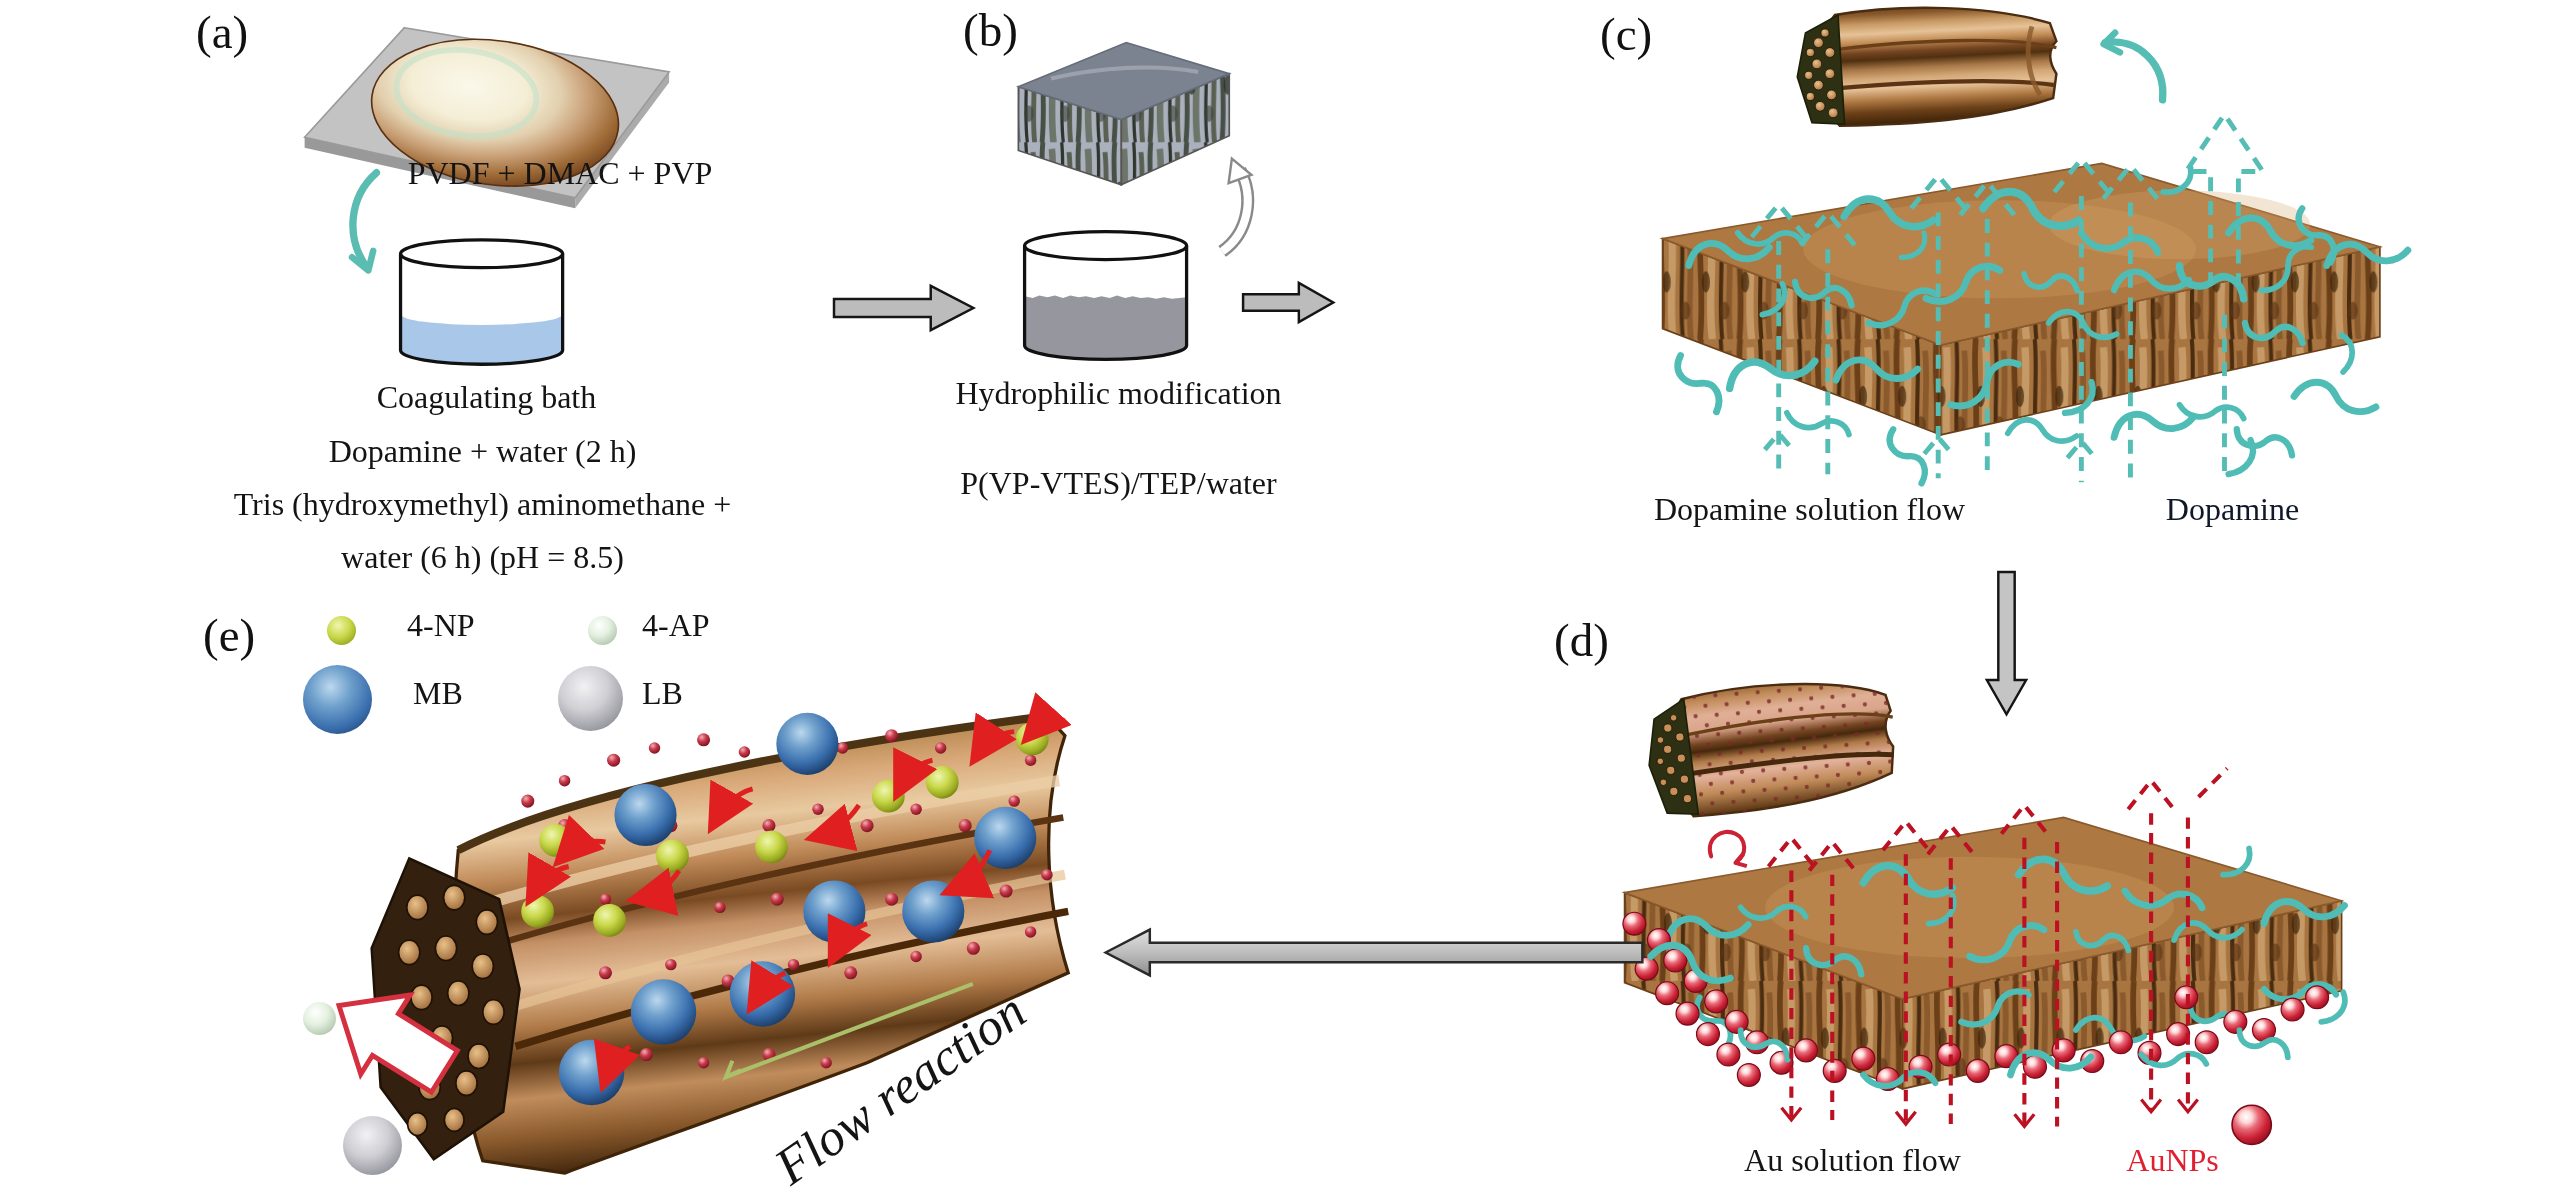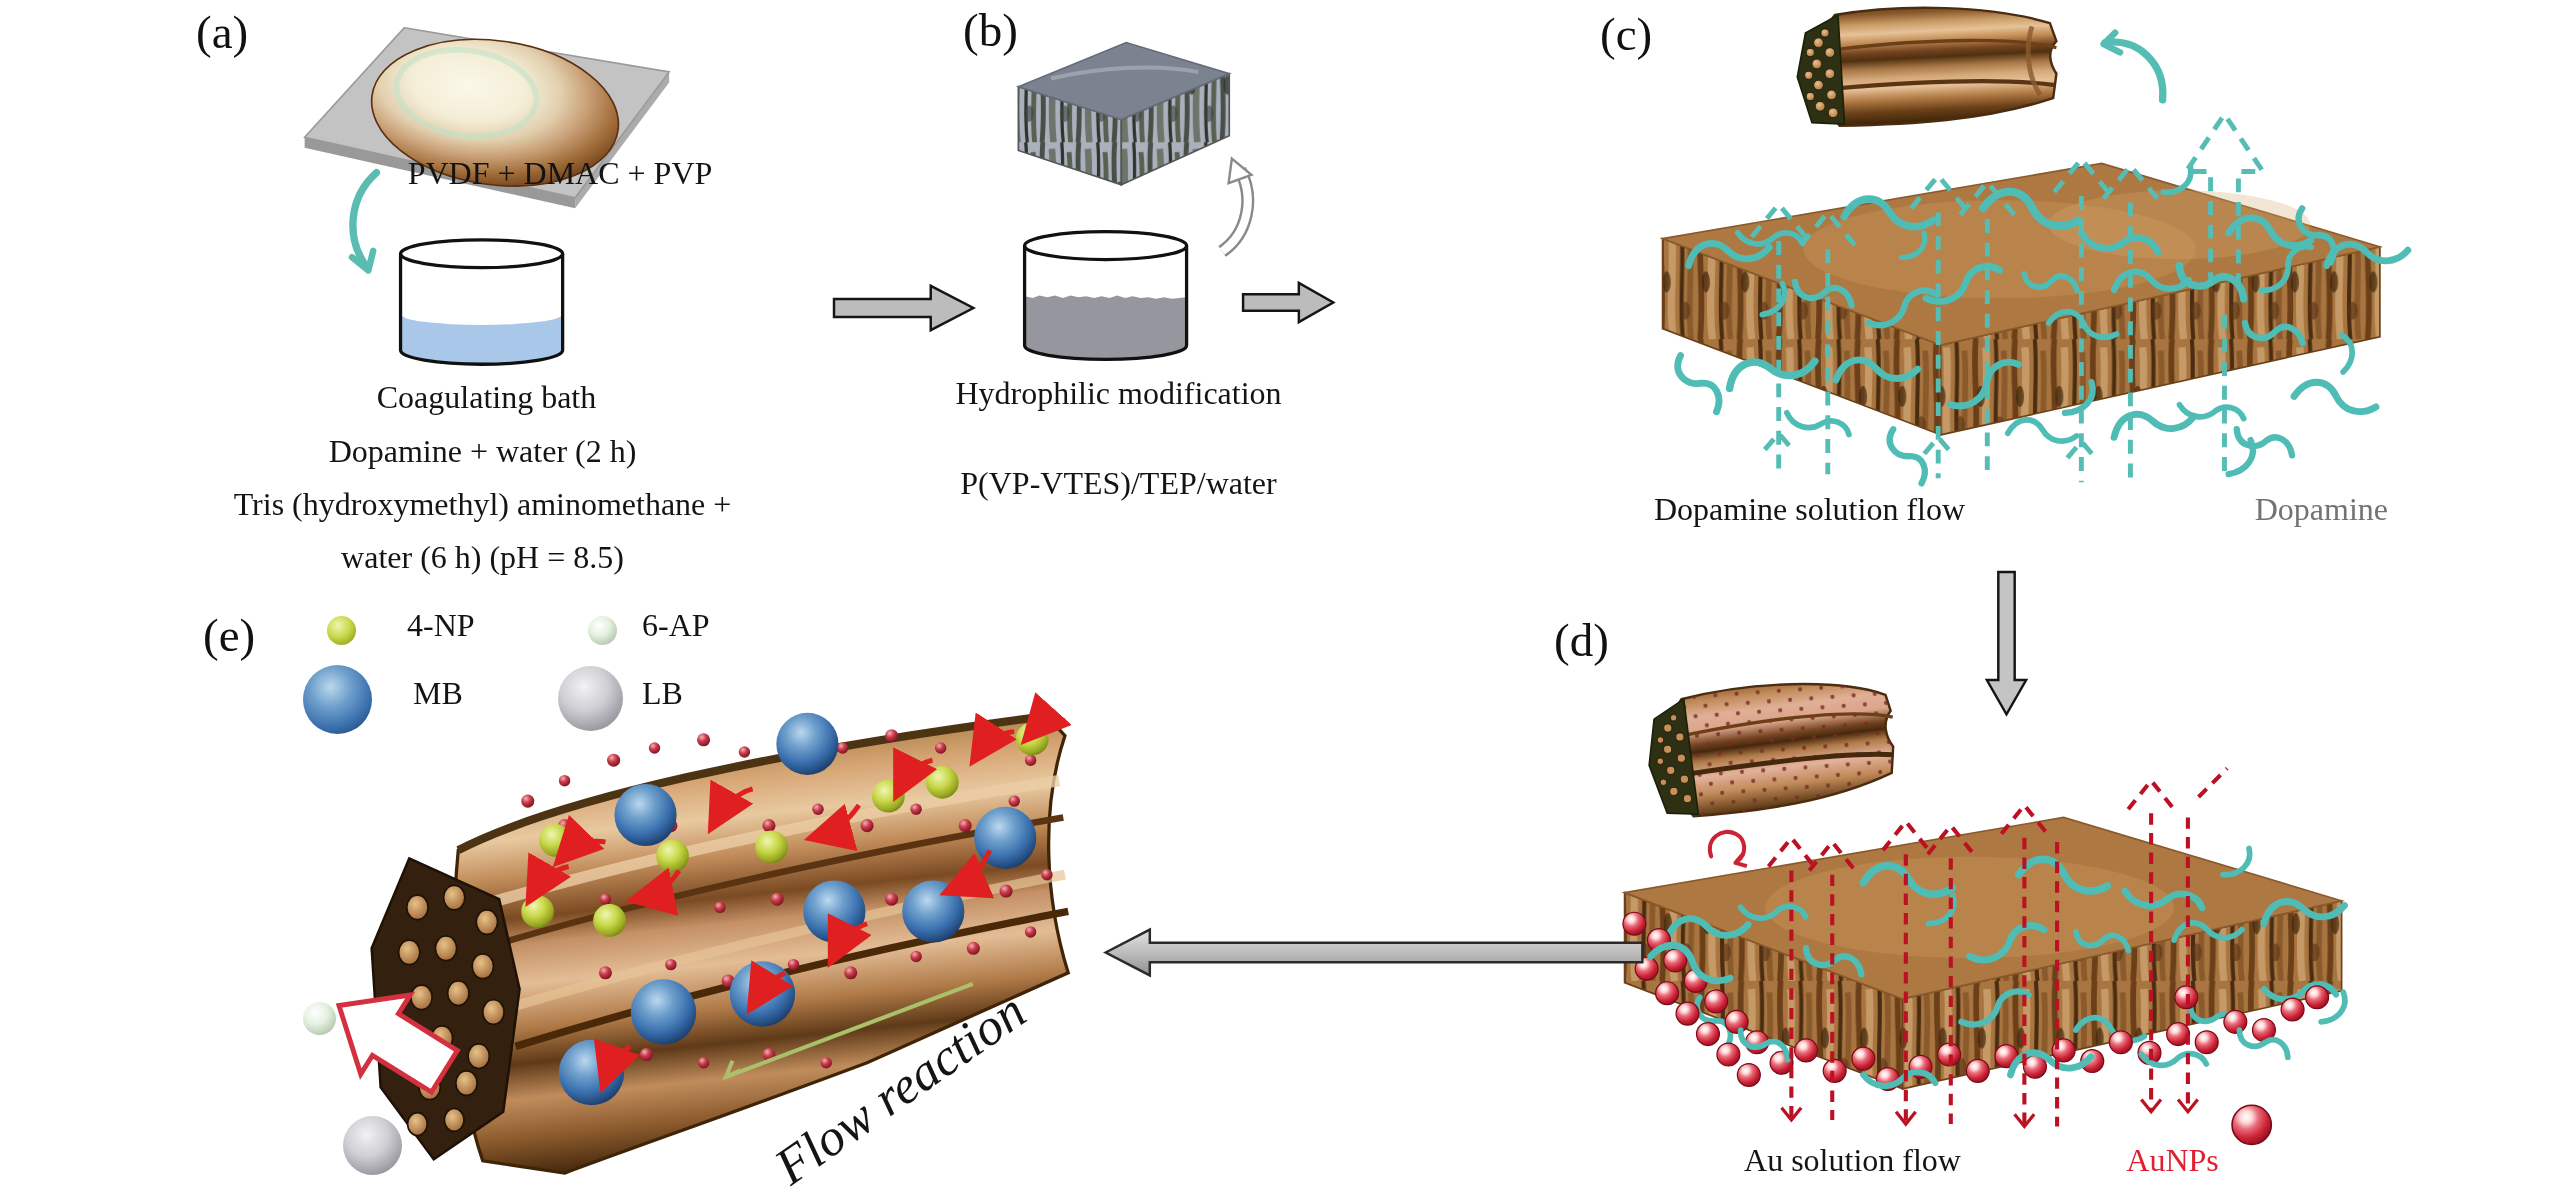--- a/index.html
+++ b/index.html
@@ -1,20 +1,20 @@
 <!DOCTYPE html>
 <html style="font-size:13px"><head>
 <meta charset="utf-8">
 <style>
   html,body{margin:0;padding:0;background:#fff;}
   .canvas{position:relative;width:2576px;height:1187px;background:#ffffff;overflow:hidden;
           font-family:"Liberation Serif","DejaVu Serif",serif;color:#1a1a1a;}
   .plabel{position:absolute;font-size:47px;color:#111;white-space:nowrap;}
   .cap{position:absolute;font-size:32px;color:#141414;text-align:center;white-space:nowrap;}
-  .cap.teal{color:#737373;text-align:right;}
+  .cap.teal{color:#0f172a;}
   .cap.red{color:#e02030;}
   svg{position:absolute;overflow:visible;}
   .sphere{position:absolute;border-radius:50%;}
 </style>
 </head>
 <body>
 
 <div class="canvas">
 
   <div class="plabel" style="left:196px;top:4.9px;">(a)</div>
@@ -413,21 +413,21 @@
       </linearGradient>
     </defs>
     <polygon points="2,31 56,3 56,19 658,19 658,43 56,43 56,59" fill="url(#gCat)" stroke="#2a2a2a" stroke-width="3"></polygon>
   </svg>
 
   <div class="plabel" style="left:203px;top:608px;">(e)</div>
 
   <div class="sphere" style="left:327px;top:616px;width:29px;height:29px;background:radial-gradient(circle at 38% 32%, #eef6b0 0%, #c9d84a 45%, #98a820 80%, #6a7a10 100%);"></div>
   <div class="cap" style="left:407px;top:607px;">4-NP</div>
   <div class="sphere" style="left:588px;top:616px;width:29px;height:29px;background:radial-gradient(circle at 38% 32%, #ffffff 0%, #e4f0e0 40%, #b8ccb4 75%, #7a8f77 100%);"></div>
-  <div class="cap" style="left:642px;top:607px;">6-AP</div>
+  <div class="cap" style="left:642px;top:607px;">4-AP</div>
   <div class="sphere" style="left:303px;top:665px;width:69px;height:69px;background:radial-gradient(circle at 40% 32%, #bcd8ee 0%, #6fa0cc 32%, #3a6fae 65%, #14335c 100%);"></div>
   <div class="cap" style="left:413px;top:675px;">MB</div>
   <div class="sphere" style="left:558px;top:666px;width:65px;height:65px;background:radial-gradient(circle at 40% 32%, #f2f2f4 0%, #cfcfd4 40%, #9a9aa2 75%, #5f5f68 100%);"></div>
   <div class="cap" style="left:642px;top:675px;">LB</div>
 
   <svg style="left:360px;top:703px;" width="728" height="484" viewBox="0 0 890 592">
     <defs>
       <linearGradient id="gRollE" x1="0" y1="0.05" x2="0.13" y2="1">
         <stop offset="0" stop-color="#6b4a20"></stop>
           <stop offset="0.08" stop-color="#b5854e"></stop>

